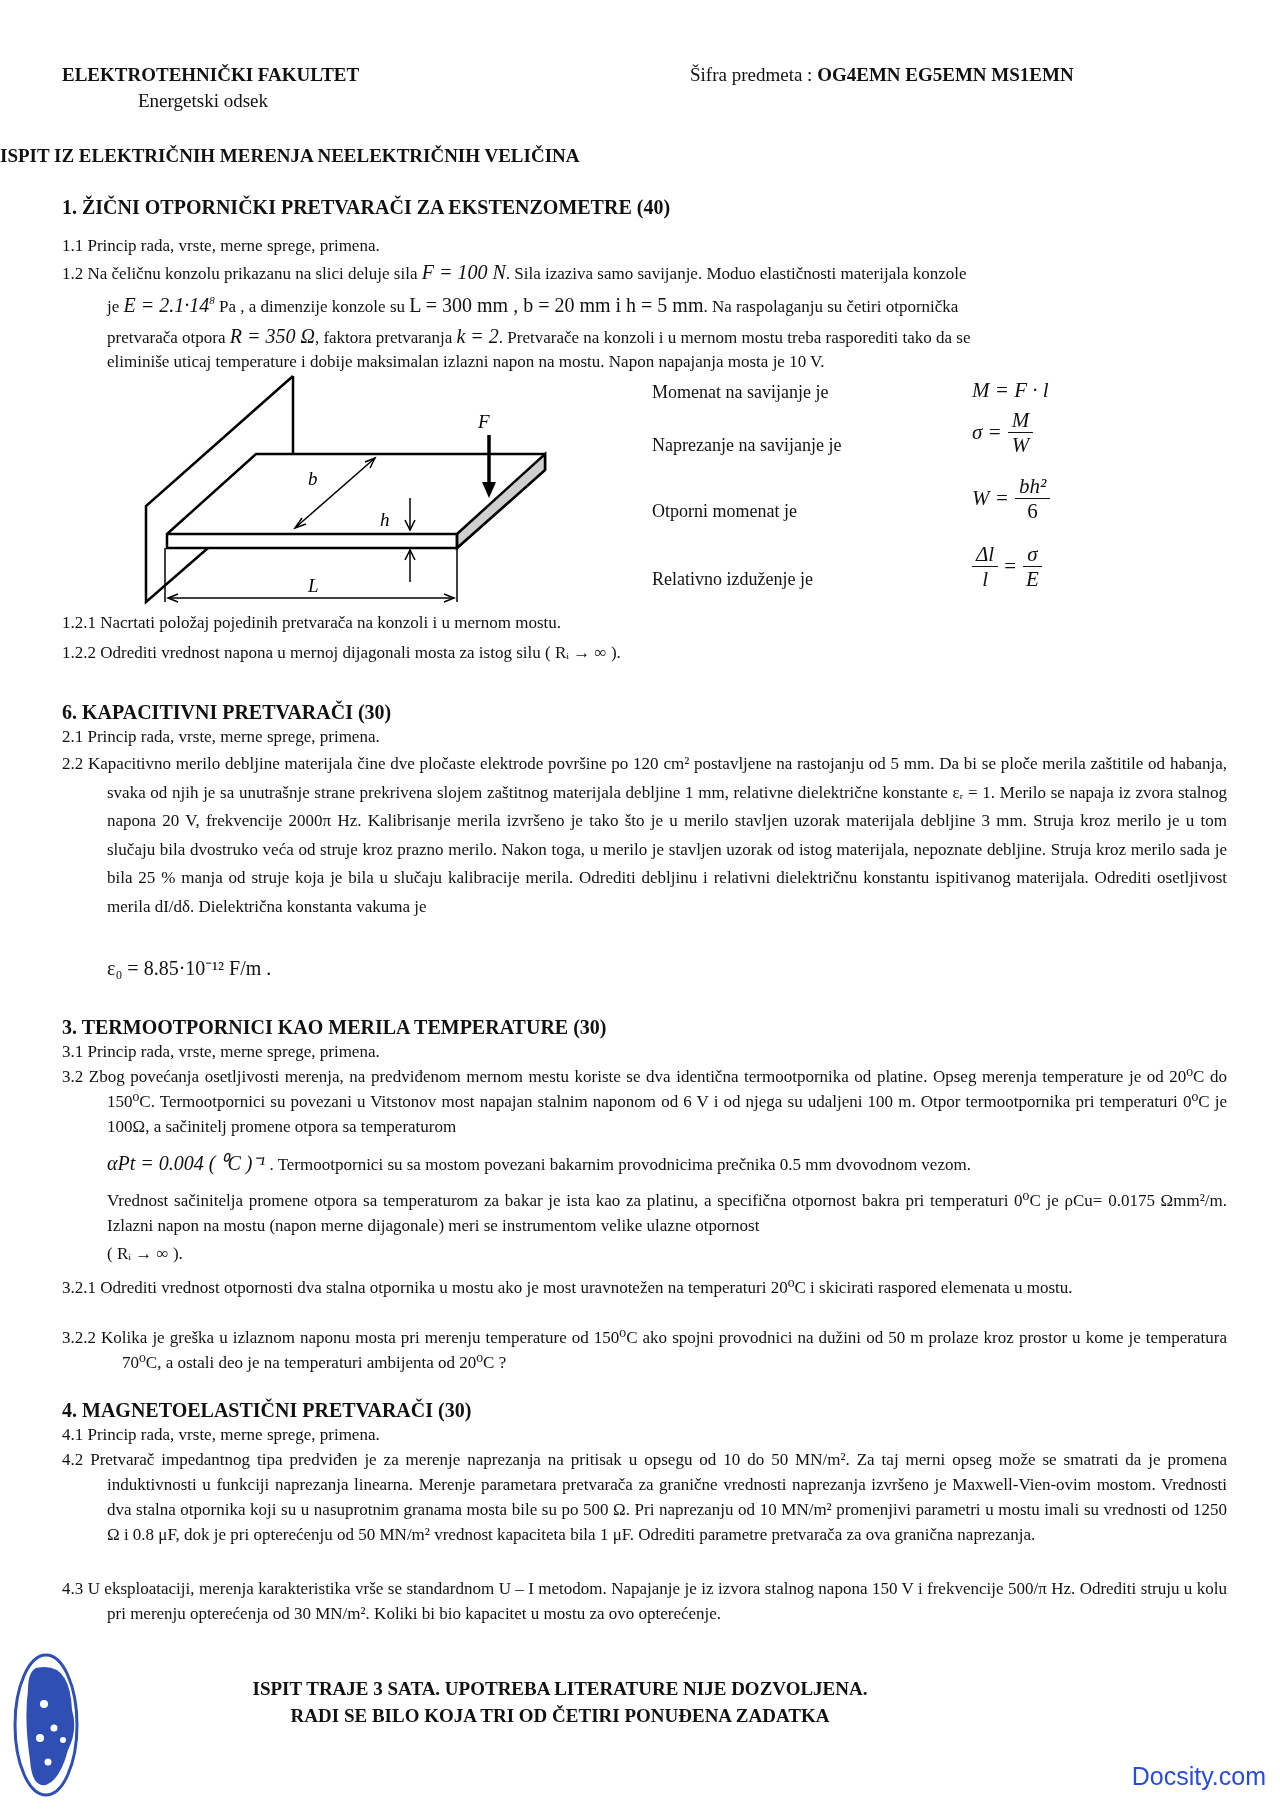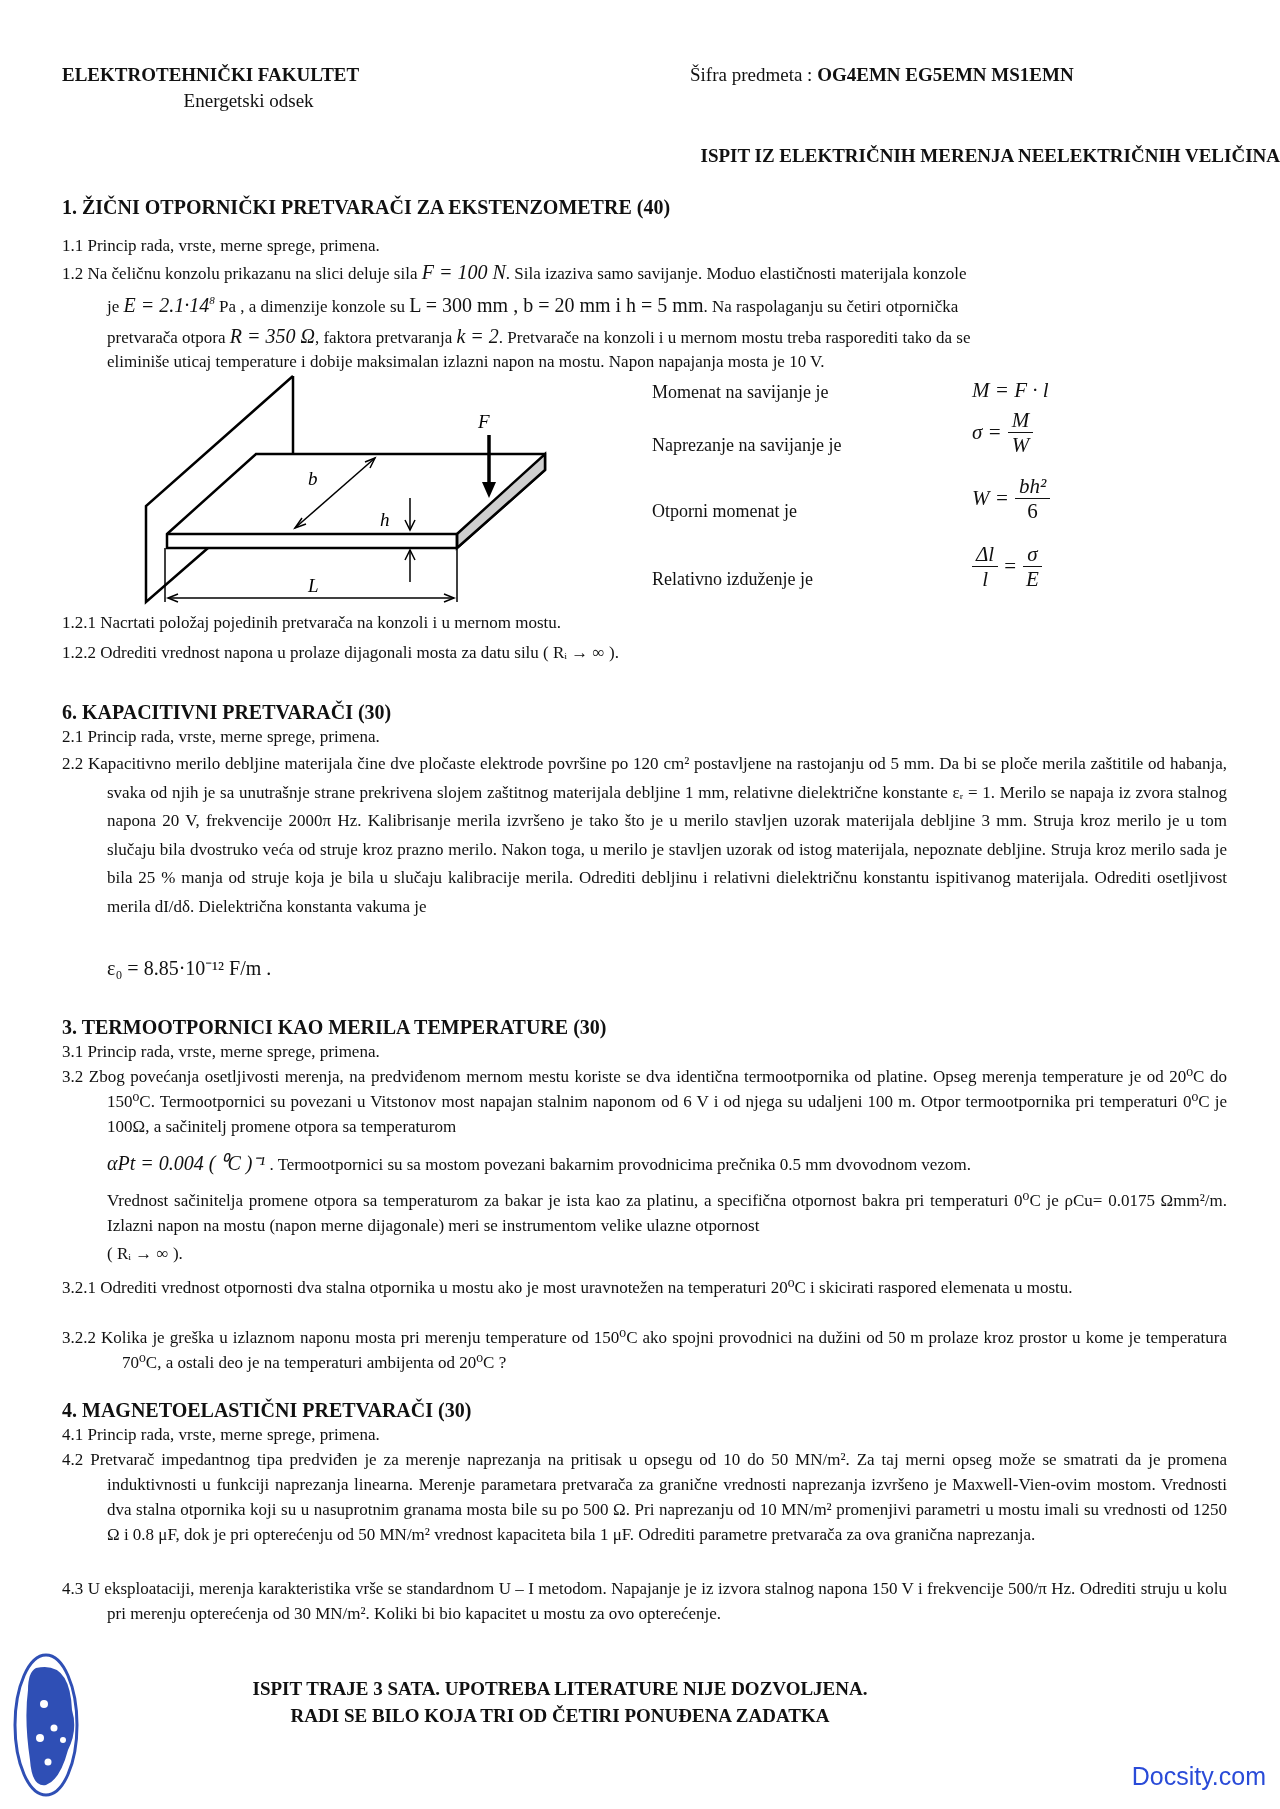--- a/index.html
+++ b/index.html
@@ -7,27 +7,27 @@
     body {
       position: relative;
       font-family: "Liberation Serif", "DejaVu Serif", serif;
       color: #111;
       font-size: 17px;
       line-height: 1.35;
       overflow: hidden;
     }
     .abs { position: absolute; }
     .it { font-style: italic; }
-    .hdr-left { left: 62px; top: 62px; text-align: center; }
+    .hdr-left { left: 62px; top: 62px; }
     .hdr-left .l1 { font-weight: bold; font-size: 19px; }
     .hdr-left .l2 { font-size: 19px; padding-left: 76px; }
     .hdr-right { left: 690px; top: 62px; font-size: 19px; }
     .hdr-right .l1 { padding-left: 180px; }
     .hdr-right .codes { font-weight: bold; }
-    .title { left: 0; width: 1280px; top: 143px; text-align: right; font-weight: bold; font-size: 19px; }
+    .title { left: 0; width: 1280px; top: 143px; text-align: left; font-weight: bold; font-size: 19px; }
     .sec-h { font-weight: bold; font-size: 20px; left: 62px; }
     .para { left: 62px; width: 1165px; text-align: justify; }
     .ind { padding-left: 45px; text-indent: -45px; }
     .ind2 { padding-left: 60px; text-indent: -60px; }
     .line { left: 62px; white-space: nowrap; }
     .math { font-family: "Liberation Serif", serif; font-size: 20px; }
     sup { font-size: 11px; vertical-align: super; }
     .frac { display: inline-flex; flex-direction: column; align-items: center; vertical-align: middle; font-style: italic; font-size: 21px; line-height: 1.15; }
     .frac .num { border-bottom: 1.5px solid #111; padding: 0 4px; }
     .frac .den { padding: 0 4px; }
@@ -136,21 +136,21 @@
       </span>
     <span style="font-style:normal">=</span>
     <span class="frac">
         <span class="num">σ</span>
         <span class="den">E</span>
       </span>
   </span>
 </div>
 
 <div class="abs line" style="top:612px;">1.2.1 Nacrtati položaj pojedinih pretvarača na konzoli i u mernom mostu.</div>
-<div class="abs line" style="top:642px;">1.2.2 Odrediti vrednost napona u prolaze dijagonali mosta za datu silu ( Rᵢ → ∞ ).</div>
+<div class="abs line" style="top:642px;">1.2.2 Odrediti vrednost napona u mernoj dijagonali mosta za istog silu ( Rᵢ → ∞ ).</div>
 
 <div class="abs sec-h" style="top:699px;">6. KAPACITIVNI PRETVARAČI      (30)</div>
 <div class="abs line" style="top:726px;">2.1 Princip rada, vrste, merne sprege, primena.</div>
 <div class="abs para ind" style="top:750px; line-height:28.5px;">2.2 Kapacitivno merilo debljine materijala čine dve pločaste elektrode površine po 120 cm² postavljene na rastojanju od 5 mm. Da bi se ploče merila zaštitile od habanja, svaka od njih je sa unutrašnje strane prekrivena slojem zaštitnog materijala debljine 1 mm, relativne dielektrične konstante εᵣ = 1. Merilo se napaja iz zvora stalnog napona 20 V, frekvencije 2000π Hz. Kalibrisanje merila izvršeno je tako što je u merilo stavljen uzorak materijala debljine 3 mm. Struja kroz merilo je u tom slučaju bila dvostruko veća od struje kroz prazno merilo. Nakon toga, u merilo je stavljen uzorak od istog materijala, nepoznate debljine. Struja kroz merilo sada je bila 25 % manja od struje koja je bila u slučaju kalibracije merila. Odrediti debljinu i relativni dielektričnu konstantu ispitivanog materijala. Odrediti osetljivost merila dI/dδ. Dielektrična konstanta vakuma je</div>
 <div class="abs line math" style="top:955px; left:107px;">ε₀ = 8.85·10⁻¹²  F/m .</div>
 
 <div class="abs sec-h" style="top:1014px;">3. TERMOOTPORNICI KAO MERILA TEMPERATURE   (30)</div>
 <div class="abs line" style="top:1041px;">3.1 Princip rada, vrste, merne sprege, primena.</div>
 <div class="abs para ind" style="top:1064px; line-height:25px;">3.2 Zbog povećanja osetljivosti merenja, na predviđenom mernom mestu koriste se dva identična termootpornika od platine. Opseg merenja temperature je od 20⁰C do 150⁰C. Termootpornici su povezani u Vitstonov most napajan stalnim naponom od 6 V i od njega su udaljeni 100 m. Otpor termootpornika pri temperaturi 0⁰C je 100Ω, a sačinitelj promene otpora sa temperaturom</div>
 <div class="abs line" style="top:1150px; left:107px;">

